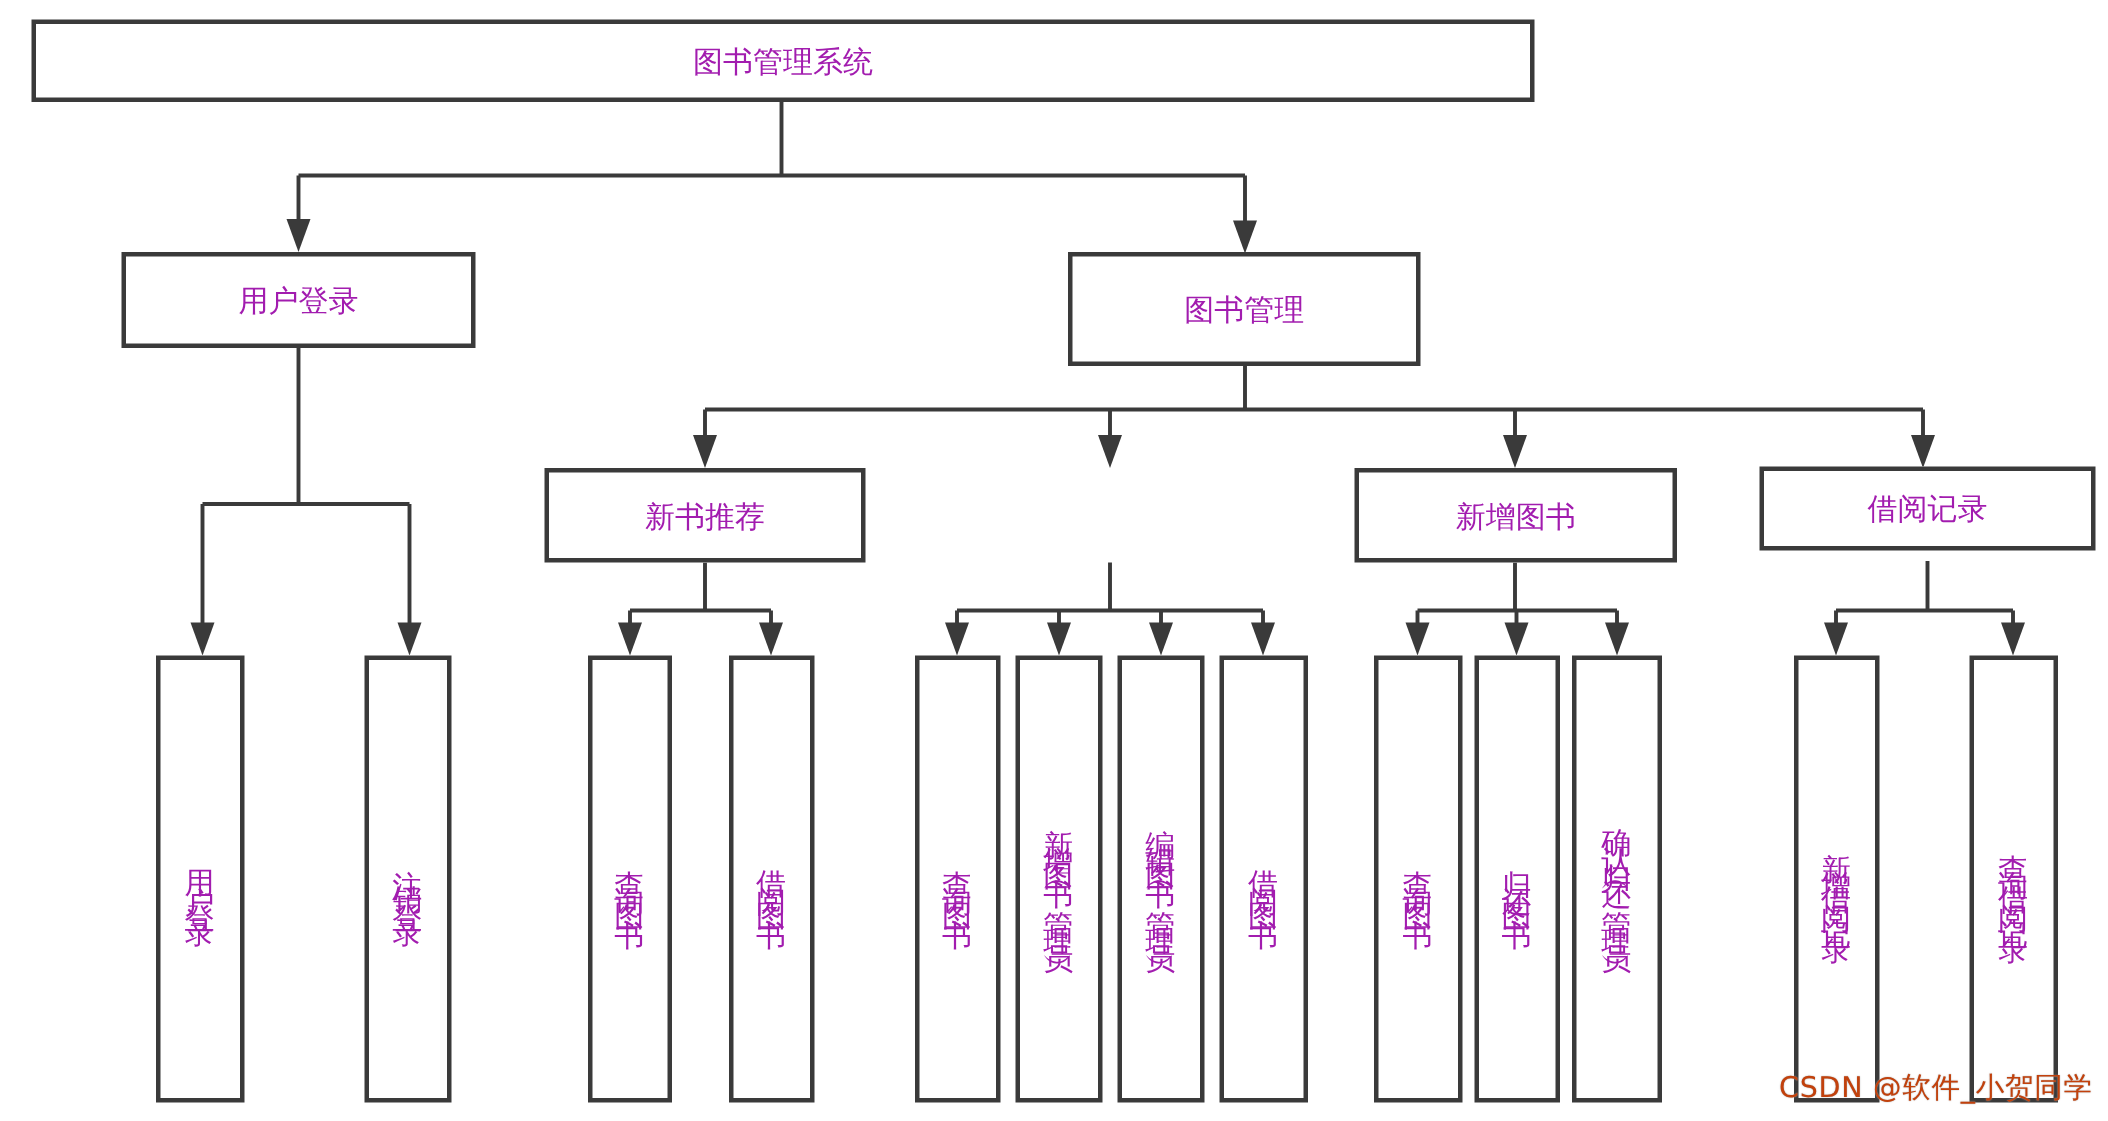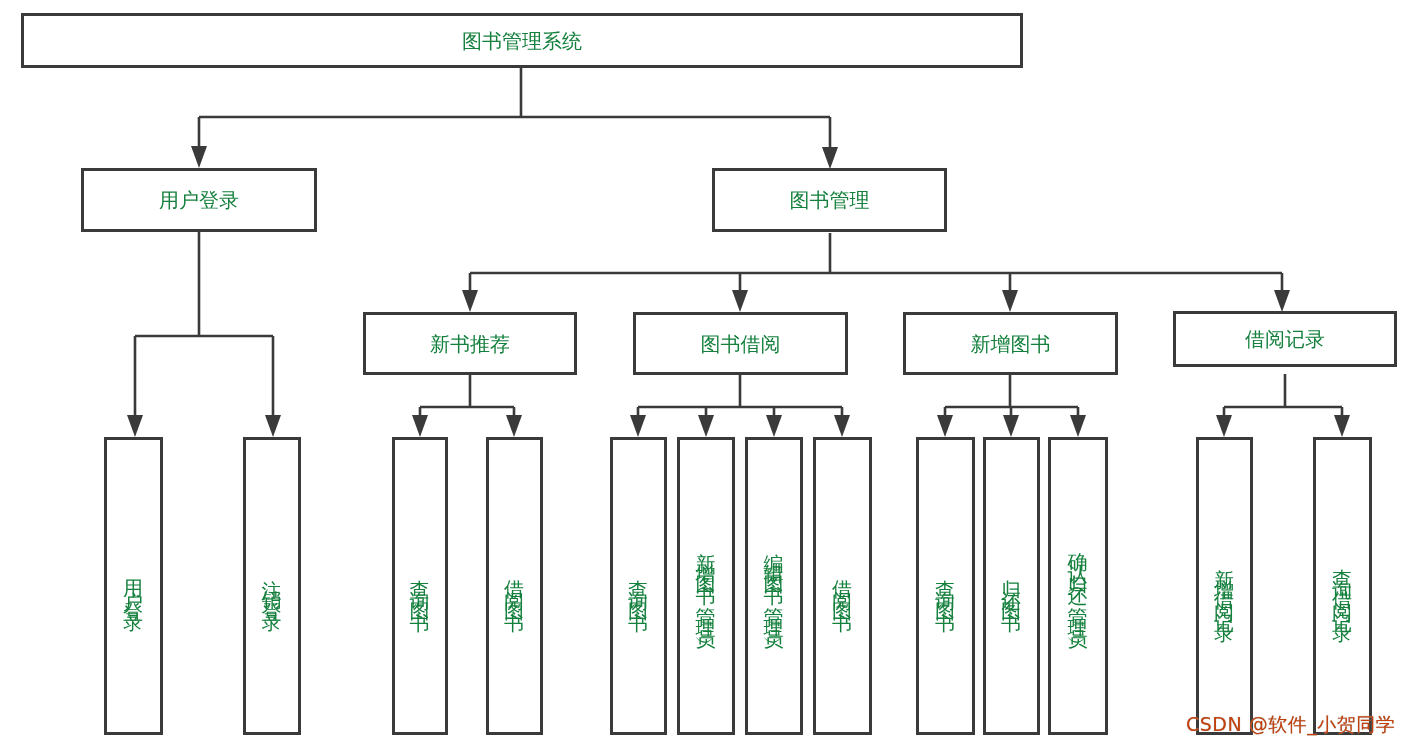--- a/index.html
+++ b/index.html
@@ -5,21 +5,21 @@
   html,body{margin:0;padding:0;background:#fff;}
   .canvas{
     position:relative;width:1405px;height:747px;background:#ffffff;
     overflow:hidden;font-family:"DejaVu Sans","Liberation Sans",sans-serif;
   }
   .wires{position:absolute;left:0;top:0;width:1405px;height:747px;}
   .node{
     position:absolute;box-sizing:border-box;
     border:3px solid #3a3a3a;background:#ffffff;
     display:flex;align-items:center;justify-content:center;
-    color:#15803d;font-size:20px;line-height:1;white-space:nowrap;
+    color:#a21caf;font-size:20px;line-height:1;white-space:nowrap;
   }
   .v{writing-mode:vertical-rl;letter-spacing:11px;}
   .watermark{
     position:absolute;left:1186px;top:712px;z-index:5;
     font-size:19px;letter-spacing:0.5px;color:#c2410c;
     text-shadow:0 0 1px #a3a3a3;white-space:nowrap;
   }
 </style>
 </head>
 <body>
@@ -55,24 +55,23 @@
       <polygon points="1003,415 1019,415 1011,437"></polygon>
       <polygon points="1070,415 1086,415 1078,437"></polygon>
       <polygon points="1216,415 1232,415 1224,437"></polygon>
       <polygon points="1334,415 1350,415 1342,437"></polygon>
     </g>
   </svg>
 
   <div class="node" style="left:21px;top:13px;width:1002px;height:55px">图书管理系统</div>
 
   <div class="node" style="left:81px;top:168px;width:236px;height:64px">用户登录</div>
-  <div class="node" style="left:712px;top:168px;width:235px;height:64px">图书管理</div>
+  <div class="node" style="left:712px;top:168px;width:235px;height:76px">图书管理</div>
 
   <div class="node" style="left:363px;top:312px;width:214px;height:63px">新书推荐</div>
-  <div class="node" style="left:633px;top:312px;width:215px;height:63px">图书借阅</div>
   <div class="node" style="left:903px;top:312px;width:215px;height:63px">新增图书</div>
   <div class="node" style="left:1173px;top:311px;width:224px;height:56px">借阅记录</div>
 
   <div class="node v" style="left:104px;top:437px;width:59px;height:298px">用户登录</div>
   <div class="node v" style="left:243px;top:437px;width:58px;height:298px">注销登录</div>
 
   <div class="node v" style="left:392px;top:437px;width:56px;height:298px">查询图书</div>
   <div class="node v" style="left:486px;top:437px;width:57px;height:298px">借阅图书</div>
 
   <div class="node v" style="left:610px;top:437px;width:57px;height:298px">查询图书</div>

